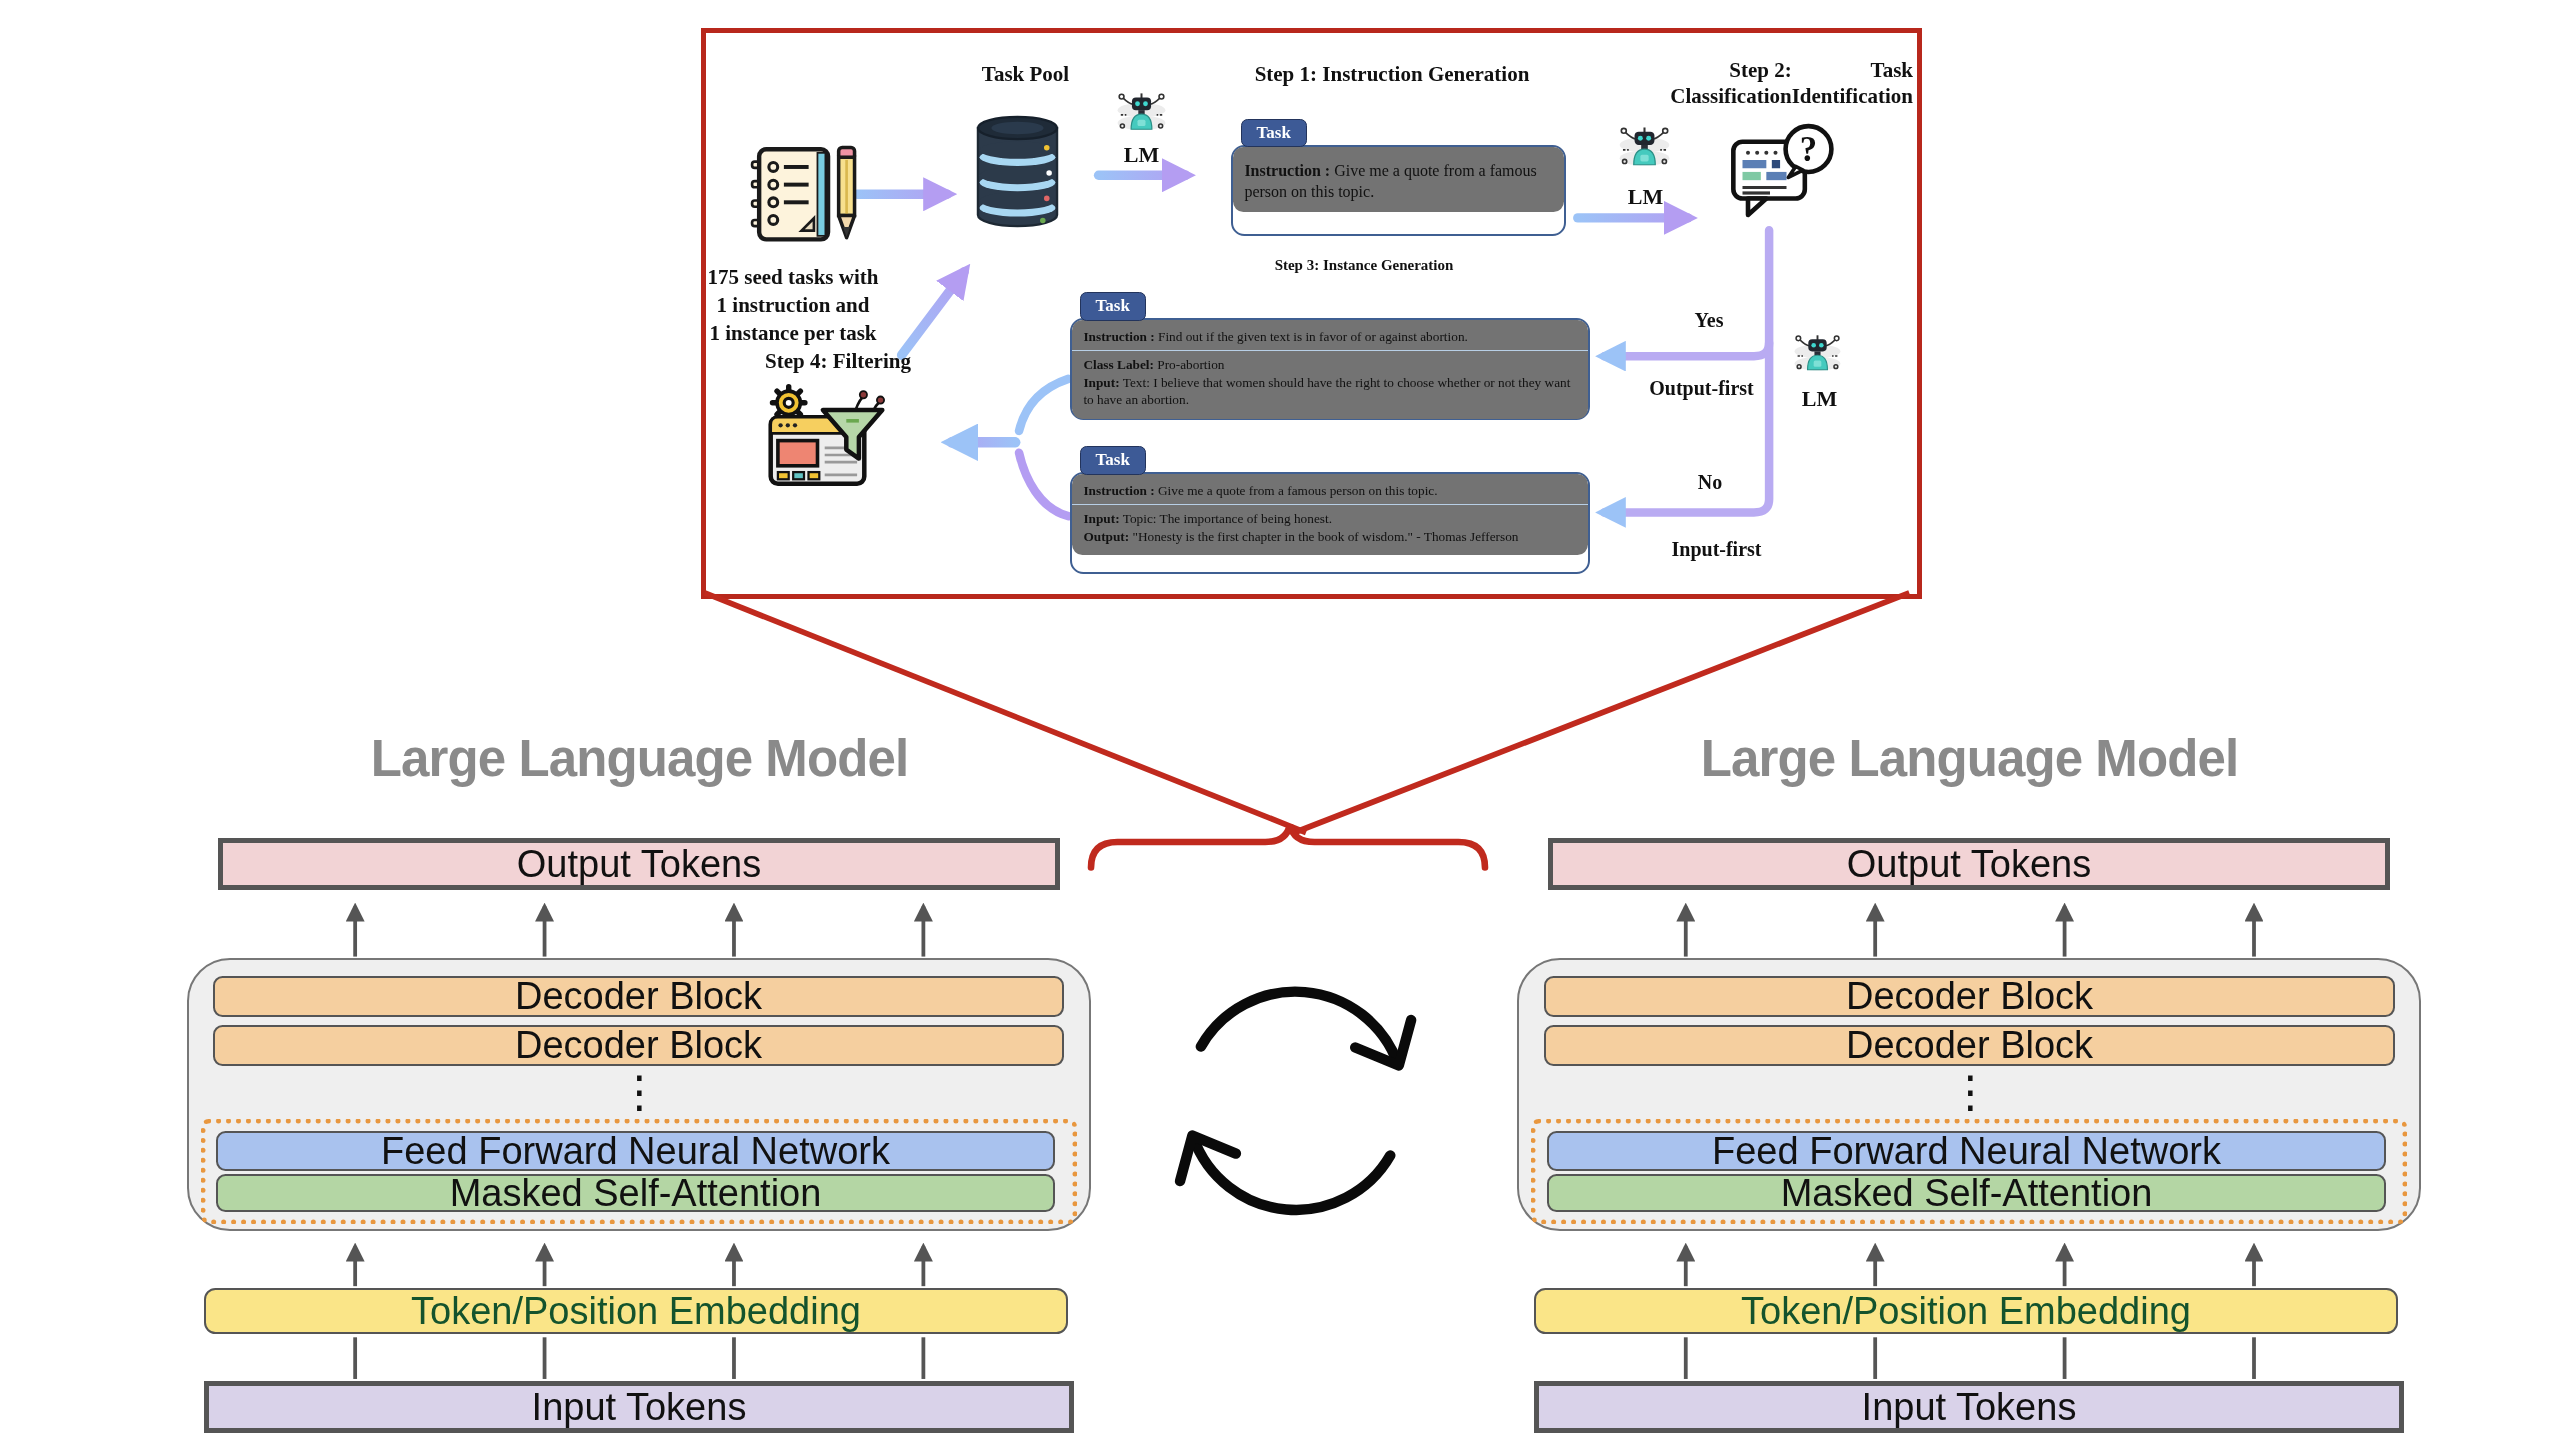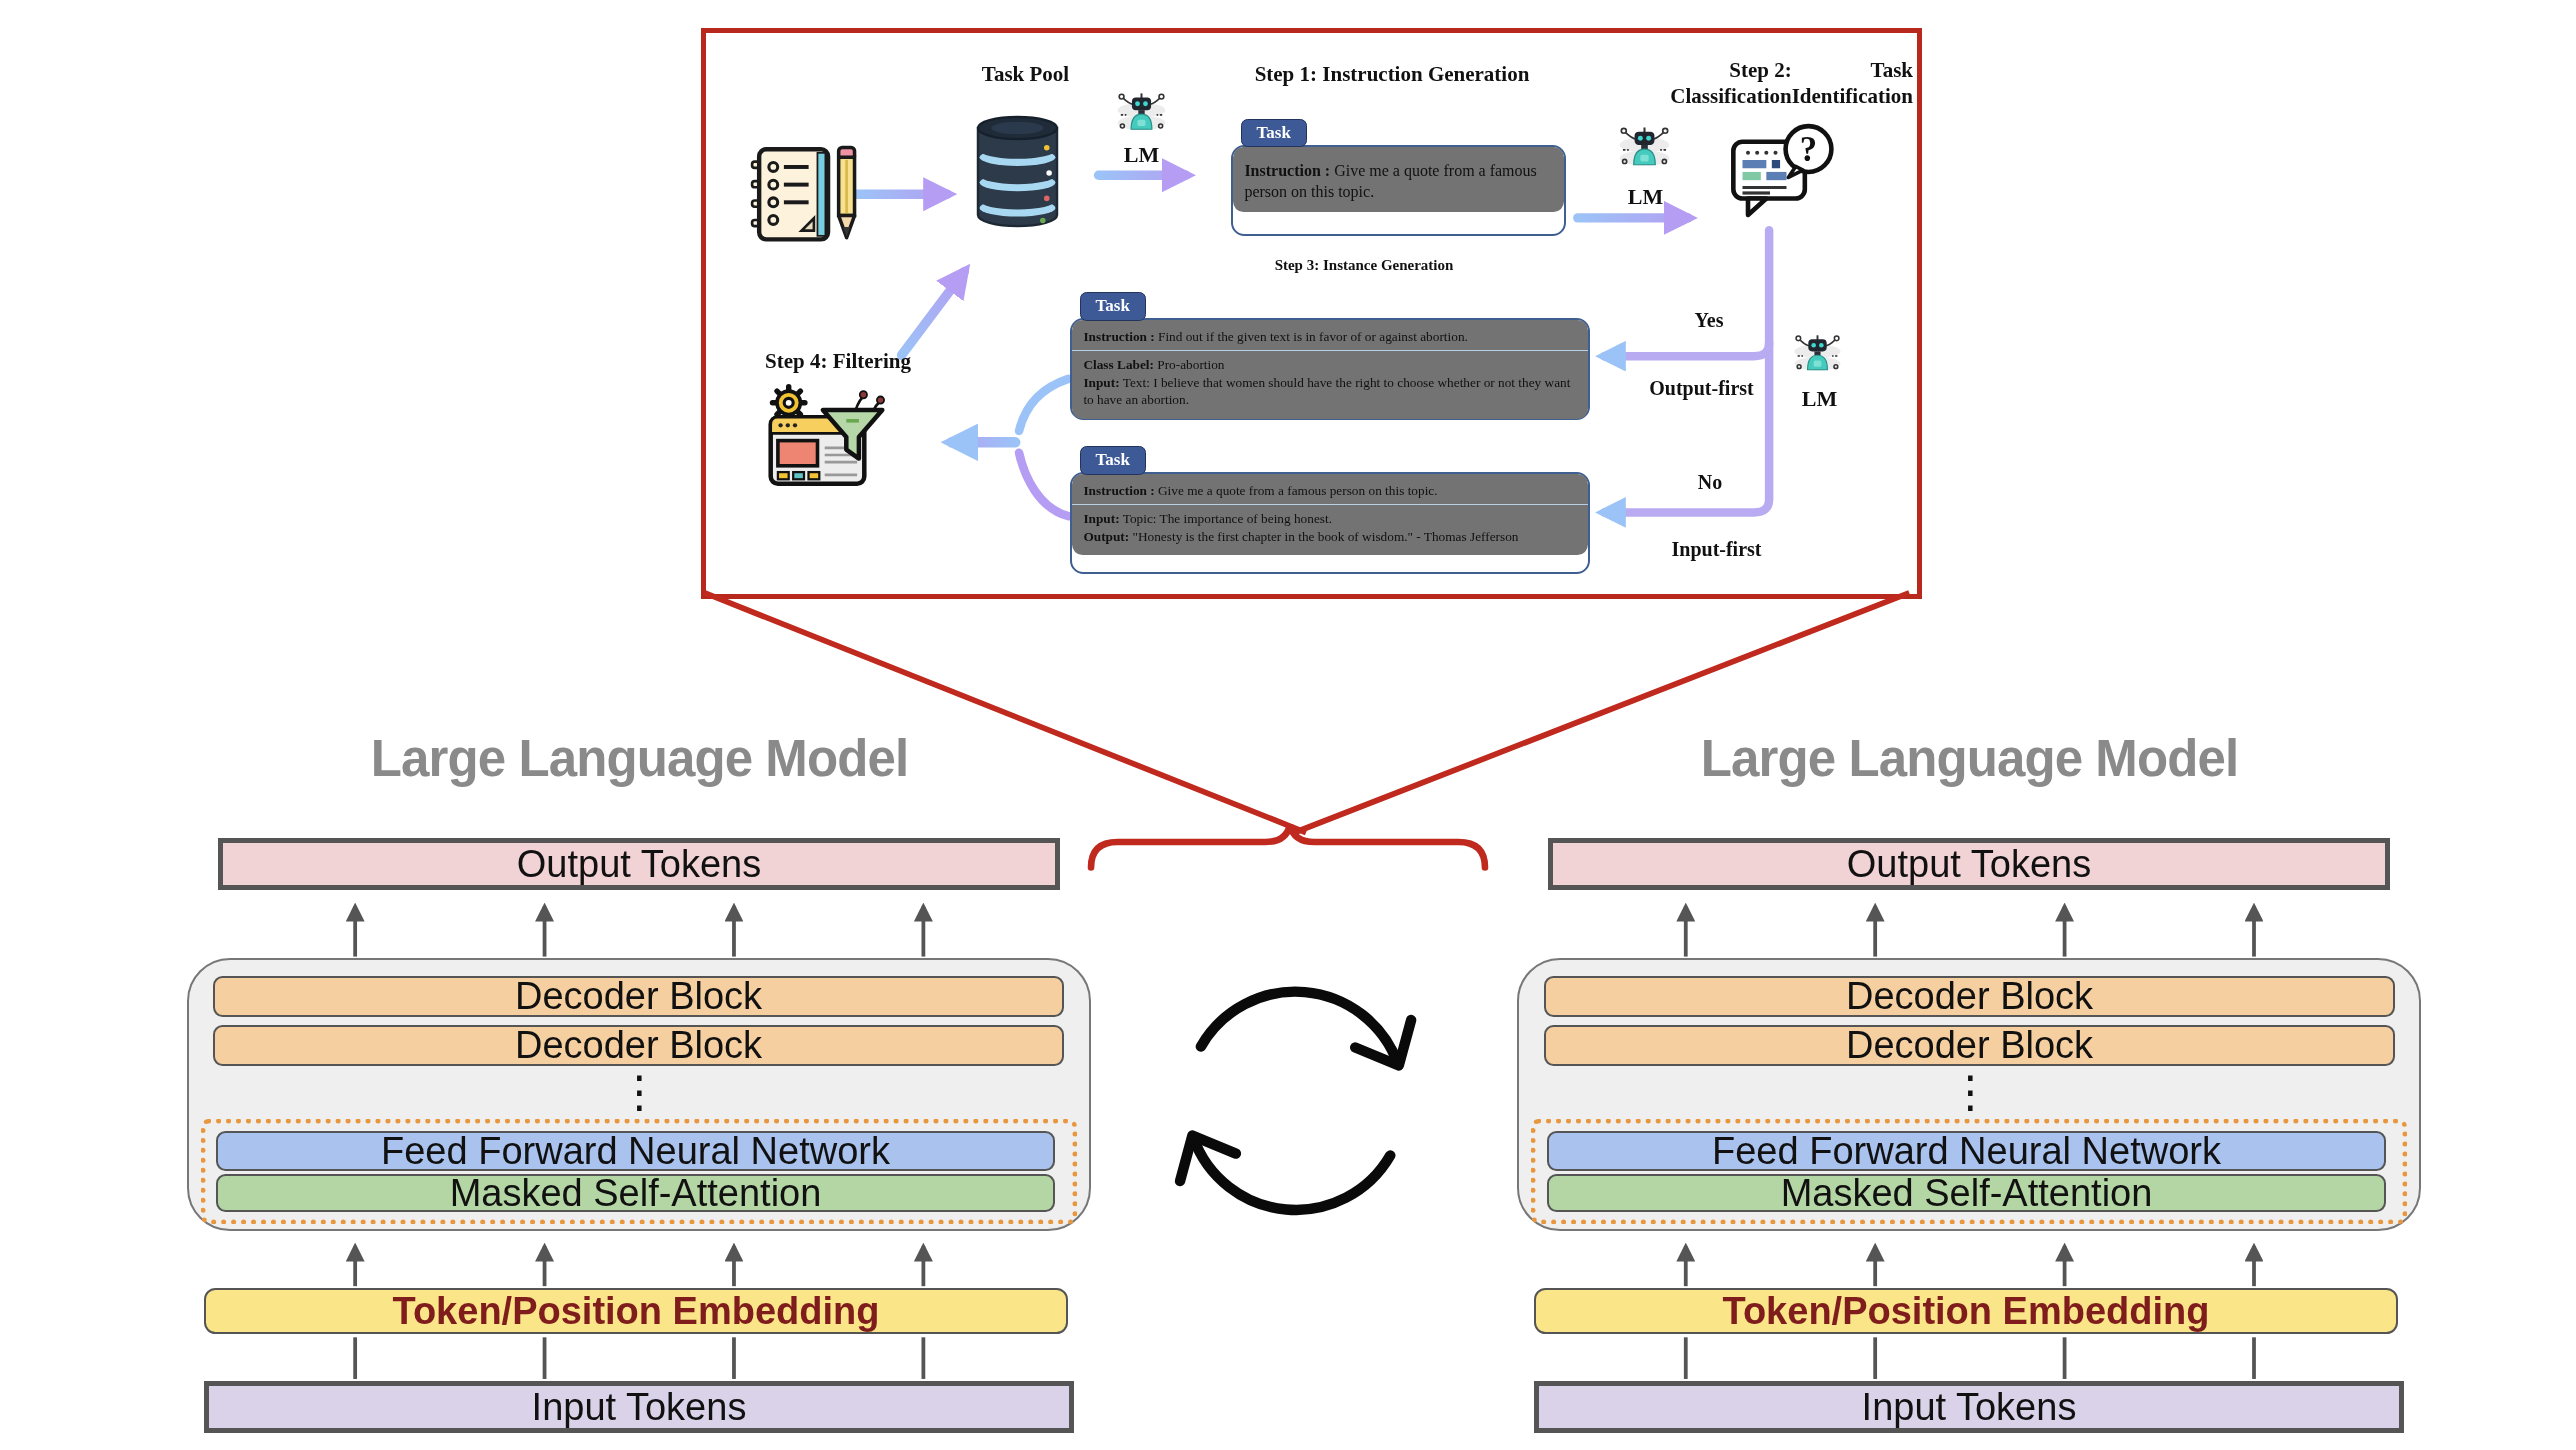--- a/index.html
+++ b/index.html
@@ -26,21 +26,21 @@
   .llm-title{font-size:51px;font-weight:bold;color:#8a8a8a;letter-spacing:-0.9px;}
   .tok-box{border:5.7px solid #555555;font-size:38px;color:#111;}
   .out-fill{background:#f2d3d5;}
   .in-fill{background:#d9d2e9;}
   .container-box{background:#efefef;border:2.8px solid #777777;border-radius:43px;}
   .inner-box{border:2.8px solid #555555;border-radius:9.5px;font-size:38px;color:#111;}
   .dec-fill{background:#f5cf9f;}
   .ffnn-fill{background:#a9c2ee;}
   .msa-fill{background:#b4d6a4;}
   .dotted-box{border:5.7px dotted #e8973f;border-radius:7.6px;}
-  .emb-box{background:#fae588;border:2.8px solid #555555;border-radius:11.4px;font-size:38px;color:#7f1d1d;font-weight:bold;}
+  .emb-box{background:#fae588;border:2.8px solid #555555;border-radius:11.4px;font-size:38px;color:#14532d;}
   .vdots{font-size:44px;color:#111;line-height:0.55;font-family:"DejaVu Sans",sans-serif;}
   svg{display:block;}
   #overlay{position:absolute;left:0;top:0;pointer-events:none;}
 </style>
 </head>
 <body>
 
 <div id="canvas">
 
   <div class="abs red-frame" style="left:701px;top:28px;width:1211px;height:561px;"></div>
@@ -152,20 +152,25 @@
       <circle cx="34" cy="66" r="5" fill="#fdf3dc" stroke="#1a1a1a" stroke-width="3.5"></circle>
       <line x1="46" y1="66" x2="74" y2="66" stroke="#1a1a1a" stroke-width="4.5"></line>
       <circle cx="34" cy="86" r="5" fill="#fdf3dc" stroke="#1a1a1a" stroke-width="3.5"></circle>
       <path d="M66 98 L80 84 L80 98 Z" fill="#e8dcc0" stroke="#1a1a1a" stroke-width="3"></path>
       <rect x="108" y="4" width="18" height="13" rx="4" fill="#ef93a4" stroke="#1a1a1a" stroke-width="4"></rect>
       <rect x="108" y="15" width="18" height="66" fill="#f7e08e" stroke="#1a1a1a" stroke-width="4"></rect>
       <line x1="117" y1="18" x2="117" y2="80" stroke="#d9b84f" stroke-width="3"></line>
       <path d="M108 81 L126 81 L117 106 Z" fill="#f3d9ac" stroke="#1a1a1a" stroke-width="4" stroke-linejoin="round"></path>
       <path d="M113 94 L121 94 L117 105 Z" fill="#333333"></path>
     </svg>
+  </div>
+  <div class="abs serif pipe-label ctr" style="left:689px;top:259px;width:208px;height:91px;font-size:21px;line-height:28px;flex-direction:column;">
+    <span>175 seed tasks with</span>
+    <span>1 instruction and</span>
+    <span>1 instance per task</span>
   </div>
 
   <div class="abs serif pipe-label ctr" style="left:959px;top:61px;width:133px;height:26.5px;font-size:21px;">Task Pool</div>
   <div class="abs" style="left:974px;top:107px;width:87px;height:129px;">
     <svg width="87" height="129" viewBox="0 0 110 160">
       <path d="M5 25 L5 135 A50 14 0 0 0 105 135 L105 25 Z" fill="#2c3a4a" stroke="#1d2833" stroke-width="3"></path>
       <ellipse cx="55" cy="62" rx="48" ry="11" fill="#a8d7f2"></ellipse>
       <ellipse cx="55" cy="53" rx="48" ry="11" fill="#2c3a4a"></ellipse>
       <ellipse cx="55" cy="94" rx="48" ry="11" fill="#a8d7f2"></ellipse>
       <ellipse cx="55" cy="85" rx="48" ry="11" fill="#2c3a4a"></ellipse>

